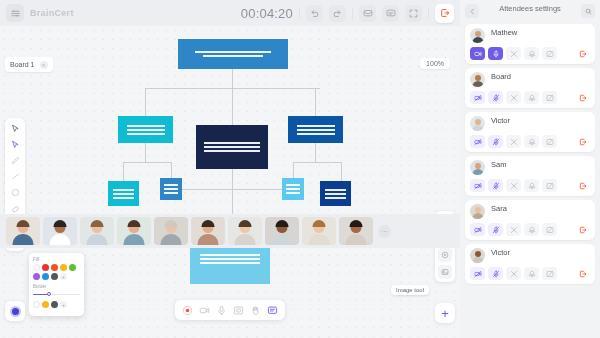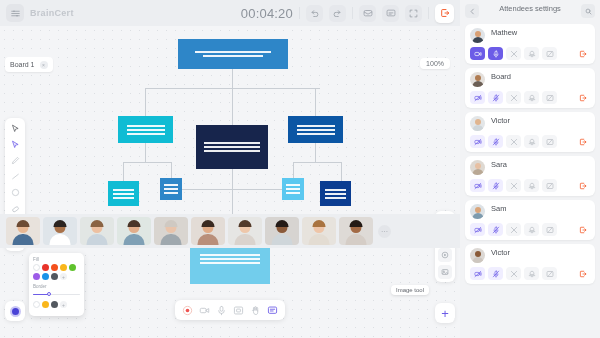--- a/index.html
+++ b/index.html
@@ -640,74 +640,74 @@
               <svg width="8" height="8" viewBox="0 0 14 14" fill="none" stroke="#f4511e" stroke-width="1.3" stroke-linecap="round">
                 <path d="M8.4 2.2H3.4a1 1 0 0 0-1 1v7.6a1 1 0 0 0 1 1h5"></path>
                 <path d="M7 7h5M10 4.8 12.2 7 10 9.2"></path>
               </svg>
             </span>
    </div>
         </div>
         <div class="att-card">
           <div class="att-top">
      <span class="avatar">
+       <span class="sky" style="background:#dde2e6"></span>
+       <span class="body" style="background:#7e9bae"></span>
+       <span class="head" style="background:#d9a479"></span>
+     </span>
+     <span class="att-name">Sam</span>
+   </div>
+   <div class="att-actions">
+     <span class="aa pv">
+              <svg width="8" height="8" viewBox="0 0 14 14" fill="none" stroke="#6c5ce7" stroke-width="1.2" stroke-linejoin="round">
+                <rect x="1.6" y="4.2" width="7.4" height="5.6" rx="1.6"></rect>
+                <path d="M9 6.4 12.4 4.6v4.8L9 7.6z"></path>
+                <path d="M1.8 11.6 11.8 2.4" stroke-linecap="round"></path>
+              </svg>
+            </span>
+     <span class="aa pv">
+              <svg width="8" height="8" viewBox="0 0 14 14" fill="none" stroke="#6c5ce7" stroke-width="1.2" stroke-linecap="round">
+                <rect x="5.2" y="1.8" width="3.6" height="6.2" rx="1.8"></rect>
+                <path d="M3.4 7.2a3.6 3.6 0 0 0 7.2 0M7 10.8v1.6"></path>
+                <path d="M2.2 12 11.8 2"></path>
+              </svg>
+            </span>
+     <span class="aa">
+              <svg width="8" height="8" viewBox="0 0 14 14" fill="none" stroke="#b2b7be" stroke-width="1.2" stroke-linecap="round">
+                <path d="M2.4 2.4 11.6 11.6M11.6 2.4 2.4 11.6"></path>
+              </svg>
+            </span>
+     <span class="aa">
+              <svg width="8" height="8" viewBox="0 0 14 14" fill="none" stroke="#b2b7be" stroke-width="1.1" stroke-linejoin="round">
+                <path d="M3.4 7.8h7.2l-.6-3.2A3 3 0 0 0 7 2.2a3 3 0 0 0-3 2.4z"></path>
+                <path d="M2.2 9.8h9.6M5.6 11.6h2.8" stroke-linecap="round"></path>
+              </svg>
+            </span>
+     <span class="aa">
+              <svg width="8" height="8" viewBox="0 0 14 14" fill="none" stroke="#b2b7be" stroke-width="1.1">
+                <rect x="1.8" y="2.6" width="10.4" height="8.8" rx="1.6"></rect>
+                <path d="M3.4 11 10.6 3.2" stroke-linecap="round"></path>
+              </svg>
+            </span>
+     <span class="aa kick">
+              <svg width="8" height="8" viewBox="0 0 14 14" fill="none" stroke="#f4511e" stroke-width="1.3" stroke-linecap="round">
+                <path d="M8.4 2.2H3.4a1 1 0 0 0-1 1v7.6a1 1 0 0 0 1 1h5"></path>
+                <path d="M7 7h5M10 4.8 12.2 7 10 9.2"></path>
+              </svg>
+            </span>
+   </div>
+        </div>
+        <div class="att-card">
+          <div class="att-top">
+     <span class="avatar">
        <span class="sky" style="background:#ded9d2"></span>
        <span class="body" style="background:#b9a894"></span>
        <span class="head" style="background:#e7c0a2"></span>
      </span>
      <span class="att-name">Sara</span>
-   </div>
-   <div class="att-actions">
-     <span class="aa pv">
-              <svg width="8" height="8" viewBox="0 0 14 14" fill="none" stroke="#6c5ce7" stroke-width="1.2" stroke-linejoin="round">
-                <rect x="1.6" y="4.2" width="7.4" height="5.6" rx="1.6"></rect>
-                <path d="M9 6.4 12.4 4.6v4.8L9 7.6z"></path>
-                <path d="M1.8 11.6 11.8 2.4" stroke-linecap="round"></path>
-              </svg>
-            </span>
-     <span class="aa pv">
-              <svg width="8" height="8" viewBox="0 0 14 14" fill="none" stroke="#6c5ce7" stroke-width="1.2" stroke-linecap="round">
-                <rect x="5.2" y="1.8" width="3.6" height="6.2" rx="1.8"></rect>
-                <path d="M3.4 7.2a3.6 3.6 0 0 0 7.2 0M7 10.8v1.6"></path>
-                <path d="M2.2 12 11.8 2"></path>
-              </svg>
-            </span>
-     <span class="aa">
-              <svg width="8" height="8" viewBox="0 0 14 14" fill="none" stroke="#b2b7be" stroke-width="1.2" stroke-linecap="round">
-                <path d="M2.4 2.4 11.6 11.6M11.6 2.4 2.4 11.6"></path>
-              </svg>
-            </span>
-     <span class="aa">
-              <svg width="8" height="8" viewBox="0 0 14 14" fill="none" stroke="#b2b7be" stroke-width="1.1" stroke-linejoin="round">
-                <path d="M3.4 7.8h7.2l-.6-3.2A3 3 0 0 0 7 2.2a3 3 0 0 0-3 2.4z"></path>
-                <path d="M2.2 9.8h9.6M5.6 11.6h2.8" stroke-linecap="round"></path>
-              </svg>
-            </span>
-     <span class="aa">
-              <svg width="8" height="8" viewBox="0 0 14 14" fill="none" stroke="#b2b7be" stroke-width="1.1">
-                <rect x="1.8" y="2.6" width="10.4" height="8.8" rx="1.6"></rect>
-                <path d="M3.4 11 10.6 3.2" stroke-linecap="round"></path>
-              </svg>
-            </span>
-     <span class="aa kick">
-              <svg width="8" height="8" viewBox="0 0 14 14" fill="none" stroke="#f4511e" stroke-width="1.3" stroke-linecap="round">
-                <path d="M8.4 2.2H3.4a1 1 0 0 0-1 1v7.6a1 1 0 0 0 1 1h5"></path>
-                <path d="M7 7h5M10 4.8 12.2 7 10 9.2"></path>
-              </svg>
-            </span>
-   </div>
-        </div>
-        <div class="att-card">
-          <div class="att-top">
-     <span class="avatar">
-       <span class="sky" style="background:#dde2e6"></span>
-       <span class="body" style="background:#7e9bae"></span>
-       <span class="head" style="background:#d9a479"></span>
-     </span>
-     <span class="att-name">Sam</span>
    </div>
    <div class="att-actions">
      <span class="aa pv">
               <svg width="8" height="8" viewBox="0 0 14 14" fill="none" stroke="#6c5ce7" stroke-width="1.2" stroke-linejoin="round">
                 <rect x="1.6" y="4.2" width="7.4" height="5.6" rx="1.6"></rect>
                 <path d="M9 6.4 12.4 4.6v4.8L9 7.6z"></path>
                 <path d="M1.8 11.6 11.8 2.4" stroke-linecap="round"></path>
               </svg>
             </span>
      <span class="aa pv">

